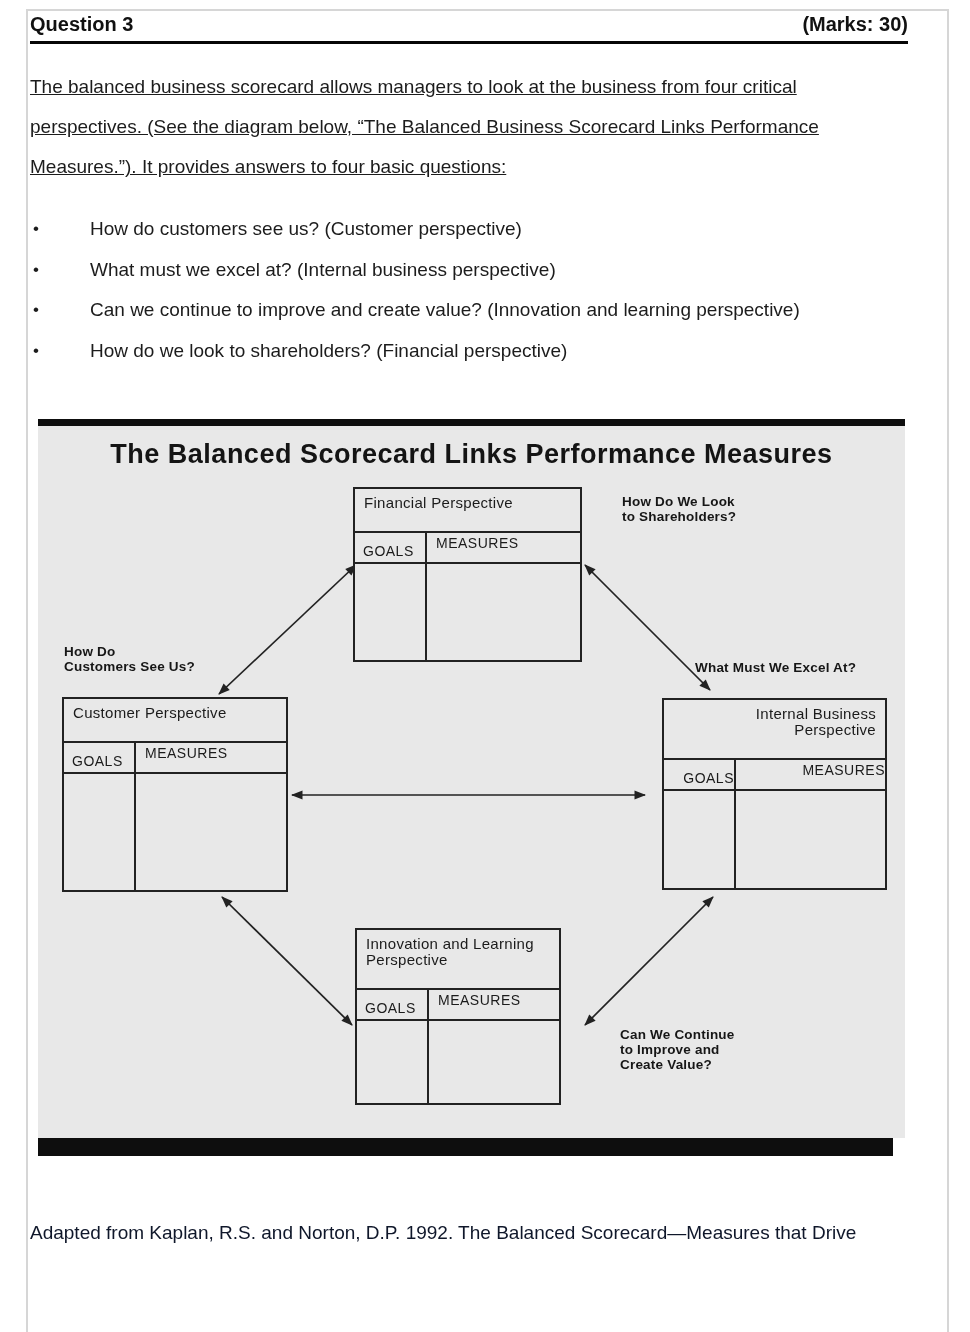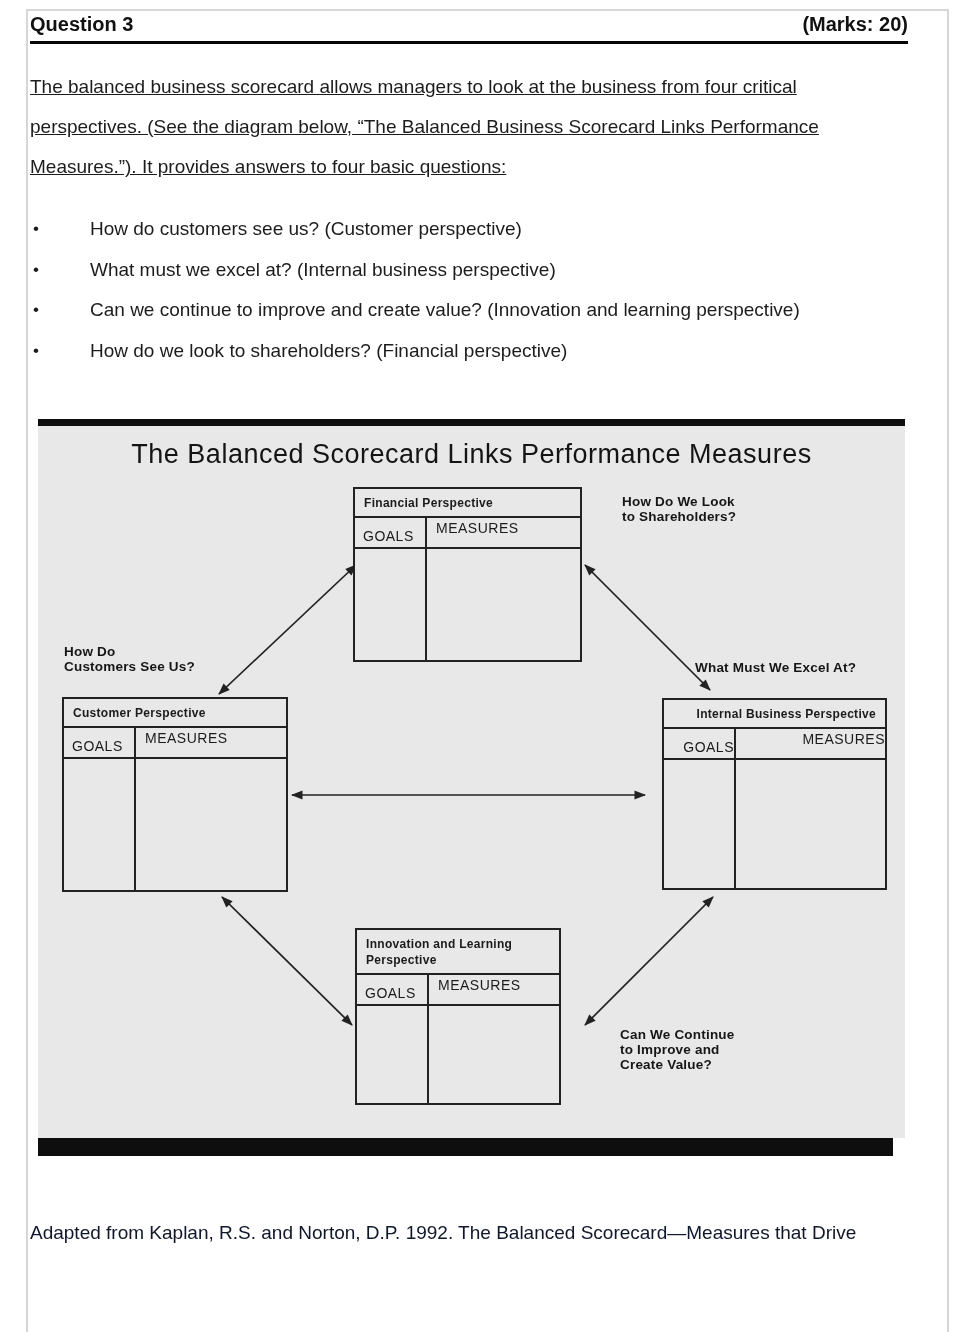--- a/index.html
+++ b/index.html
@@ -33,31 +33,31 @@
   
   .panel{position:absolute;left:38px;top:419px;width:867px;height:738px;}
   .panel-topbar{position:absolute;left:0;top:0;width:867px;height:7px;background:var(--bar,#0e0e0e);}
   .panel-body{
     position:absolute;left:0;top:7px;width:867px;height:712px;
     background:var(--panel-bg,#e8e8e8);
   }
   .panel-bottombar{position:absolute;left:0;top:719px;width:855px;height:18px;background:var(--bar,#0e0e0e);}
   .d-title{
     position:absolute;left:0;top:13px;width:100%;text-align:center;
-    font-size:27px;font-weight:400;letter-spacing:.5px;color:#141414;
+    font-size:27px;font-weight:700;letter-spacing:.5px;color:#141414;
   }
   
   .sc-box{
     position:absolute;border:2px solid var(--line,#222);
     display:flex;flex-direction:column;box-sizing:border-box;
     color:#1b1b1b;background:var(--panel-bg,#e8e8e8);
   }
   .sc-box-title{
     border-bottom:2px solid var(--line,#222);
-    padding:6px 9px 5px;font-size:12px;line-height:16px;letter-spacing:.3px;font-weight:bold;
+    padding:6px 9px 20px;font-size:15px;line-height:16px;letter-spacing:.3px;
   }
   .sc-head{display:flex;border-bottom:2px solid var(--line,#222);font-size:14px;letter-spacing:.5px;}
   .sc-head .goals{width:62px;flex:0 0 62px;border-right:2px solid var(--line,#222);padding:10px 0 3px 8px;}
   .sc-head .measures{flex:1;padding:2px 0 11px 9px;}
   .sc-bodyrow{flex:1;display:flex;}
   .sc-bodyrow .goals-cell{width:70px;flex:0 0 70px;border-right:2px solid var(--line,#222);}
   .sc-bodyrow .measures-cell{flex:1;}
   #box-financial {left:315px;top:61px;width:229px;height:175px;}
   #box-customer  {left:24px;top:271px;width:226px;height:195px;}
   #box-internal  {left:624px;top:272px;width:225px;height:192px;text-align:right;}
@@ -82,21 +82,21 @@
   }
   .citation .italic{font-style:italic;}
 </style>
 </head>
 <body>
 
 <div class="frame"></div>
 
 <div class="qheader">
   <span>Question 3</span>
-  <span>(Marks: 20)</span>
+  <span>(Marks: 30)</span>
 </div>
 
 <p class="intro">The balanced business scorecard allows managers to look at the business from four critical perspectives. (See the diagram below, “The Balanced Business Scorecard Links Performance Measures.”). It provides answers to four basic questions:</p>
 
 <div class="bullets">
   <div class="bullet-row">
     <span class="bullet-glyph">•</span>
     <span>How do customers see us? (Customer perspective)</span>
   </div>
   <div class="bullet-row">

